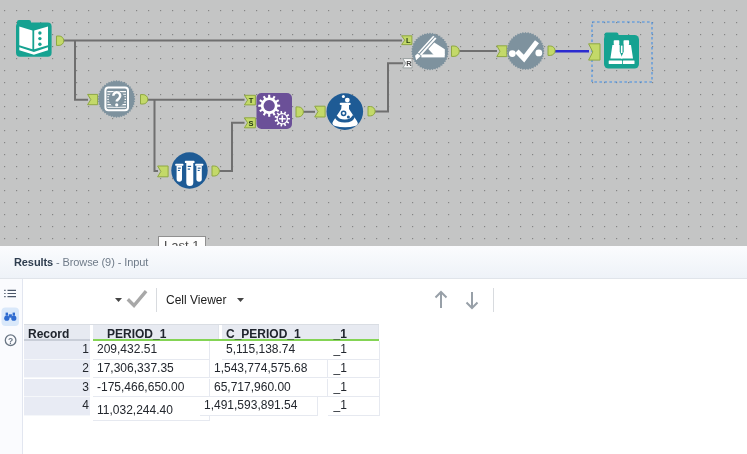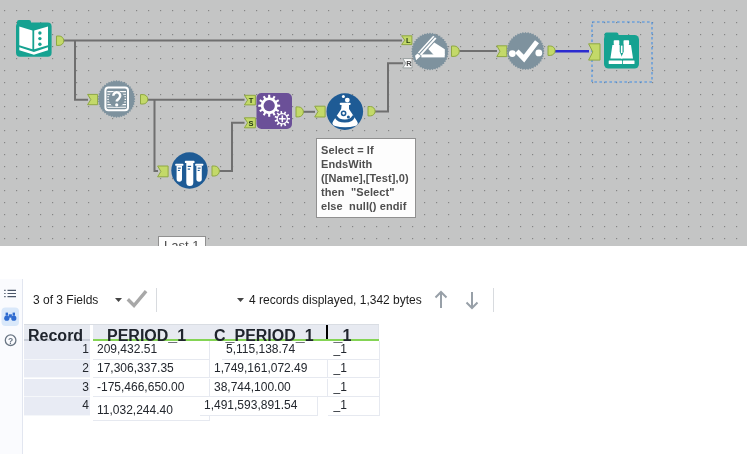--- a/index.html
+++ b/index.html
@@ -10,21 +10,21 @@
 #last1{left:158px;top:196px;width:41px;height:18px;font-size:13px;line-height:18px;padding-left:5px;color:#4a4a4a;margin-top:40px;}
 #formulanote{left:316px;top:138px;width:94px;height:72px;font-size:11px;font-weight:bold;line-height:14.2px;padding:3.5px 0 2.5px 4px;white-space:pre;letter-spacing:0.1px;}
 #results{position:absolute;left:0;top:246px;width:747px;height:208px;background:#fff;}
 #rhead{position:absolute;left:0;top:0;width:747px;height:32px;background:linear-gradient(#fbfcfe,#eef2f8);border-bottom:1px solid #e0e4ea;font-size:11px;letter-spacing:-0.1px;line-height:33px;color:#6f7b89;}
 #rhead b{color:#2e3d4f;font-weight:bold;}
 #sidebar{position:absolute;left:0;top:33px;width:22px;height:175px;background:#fafbfe;border-right:1px solid #e2e6f0;}
 #toolbar{position:absolute;left:23px;top:33px;width:724px;height:42px;background:#fff;font-size:12px;color:#1c1c1c;}
 .titem{position:absolute;top:0;height:42px;line-height:42px;}
 .vsep{position:absolute;top:9px;width:1px;height:24px;background:#d8dbdf;}
 #tablewrap{position:absolute;left:24px;top:79px;}
-.hcell{position:absolute;top:0;height:12.3px;background:#e7eaf1;font-size:16px;font-weight:bold;color:#20252d;padding-top:2px;z-index:2;}
+.hcell{position:absolute;top:0;height:12.3px;background:#e7eaf1;font-size:12px;font-weight:bold;color:#20252d;padding-top:2px;z-index:2;}
 .rcell{position:absolute;background:#e8ebf4;font-size:12px;color:#23272e;text-align:right;}
 .dcell{position:absolute;background:#fff;font-size:12px;color:#23272e;border-bottom:1px solid #e6e9f0;border-right:1px solid #e6e9f0;}
 </style>
 </head>
 <body>
 <div id="canvas">
 <svg id="cansvg" width="747" height="246" viewBox="0 0 747 246">
 <defs>
         <pattern id="dots" width="12" height="12" patternUnits="userSpaceOnUse">
           <rect x="4" y="10" width="1.2" height="1.2" fill="#858585"></rect>
@@ -157,27 +157,23 @@
 <rect x="623.5" y="40.2" width="5.6" height="4.8" rx="0.8"></rect>
 <path d="M612.4,45 L619.7,45 L619.7,51.8 L622.6,58.6 L610.4,58.6 Z"></path>
 <path d="M623.7,45 L631,45 L633,58.6 L620.8,58.6 L623.7,51.8 Z"></path>
 <rect x="620.9" y="45.6" width="1.6" height="7.4"></rect>
 <rect x="608.7" y="60.6" width="13.4" height="3.5" rx="0.5"></rect>
 <rect x="622.9" y="60.6" width="11.6" height="3.5" rx="0.5"></rect>
 </g>
 </g>
 </svg>
 <div class="ann" id="last1">Last 1</div>
-<div class="ann" id="formulanote">Select = If
-EndsWith
-([Name],[Test],0)
-then  "Select"
-else  null() endif</div>
 </div>
 <div id="results">
+<div id="rhead"><span style="margin-left:14px"><b>Results</b> - Browse (9) - Input</span></div>
 <div id="sidebar"></div>
 <svg id="sideicons" style="position:absolute;left:0;top:33px" width="23" height="175" viewBox="0 0 23 175">
 
 <g stroke="#4a5668" stroke-width="1.2">
 <path d="M7.5,11.3 H16 M7.5,14.5 H16 M7.5,17.7 H16"></path>
 <path d="M4.2,11.3 h1.4 M4.2,14.5 h1.4 M4.2,17.7 h1.4"></path>
 </g>
 
 <rect x="1.5" y="28.5" width="17.5" height="18.5" rx="4" fill="#d9e8fa"></rect>
 <g fill="#2f6bd0">
@@ -185,58 +181,57 @@
 <path d="M11.2,35.2 a2.6,2.6 0 1 0 5.2,0 a2.6,2.6 0 1 0 -5.2,0" transform="translate(0,4)"></path>
 <rect x="8.7" y="35.3" width="3.2" height="3.4"></rect>
 <rect x="5.6" y="33.6" width="2.4" height="3"></rect>
 <rect x="12.6" y="33.6" width="2.4" height="3"></rect>
 </g>
 
 <circle cx="10.6" cy="61.2" r="5.3" fill="none" stroke="#6a7684" stroke-width="1.3"></circle>
 <text x="10.6" y="64.6" font-size="8.5" font-weight="bold" fill="#6a7684" text-anchor="middle" font-family="Liberation Sans">?</text>
 </svg>
 <div id="toolbar">
-<span class="titem" style="left:10px">3 of 3 Fields</span>
 <svg class="titem" style="left:90px;top:0" width="12" height="42">
         <path d="M2,19 L5.5,23 L9,19 Z" fill="#454545"></path>
       </svg>
 <svg class="titem" style="left:103px;top:0" width="22" height="42">
         <path d="M3,21.5 L8,26.5 L19,13.5" fill="none" stroke="#a8a8a8" stroke-width="3.4" stroke-linecap="square"></path>
       </svg>
 <div class="vsep" style="left:133px"></div>
+<span class="titem" style="left:143px">Cell Viewer</span>
 <svg class="titem" style="left:212px;top:0" width="12" height="42">
         <path d="M2,19 L5.5,23 L9,19 Z" fill="#454545"></path>
       </svg>
-<span class="titem" style="left:226px">4 records displayed, 1,342 bytes</span>
 <svg class="titem" style="left:408px;top:0" width="20" height="42">
         <path d="M10,29 V13 M4.5,18.5 L10,13 L15.5,18.5" fill="none" stroke="#98a0a8" stroke-width="2"></path>
       </svg>
 <svg class="titem" style="left:439px;top:0" width="20" height="42">
         <path d="M10,13 V29 M4.5,23.5 L10,29 L15.5,23.5" fill="none" stroke="#98a0a8" stroke-width="2"></path>
       </svg>
 <div class="vsep" style="left:470px"></div>
 </div>
 <div id="tablewrap">
 <div style="position:absolute;left:0;top:-0.7px;width:355px;height:1px;background:#d9dde3"></div>
 <div class="hcell" style="left:0;width:62px;padding-left:4px">Record</div>
 <div class="hcell" style="left:69px;width:111px;padding-left:14px;border-right:1px solid #dfe3ea">PERIOD_1</div>
-<div class="hcell" style="left:186px;width:112px;padding-left:4px;border-right:4px solid #000000">C_PERIOD_1</div>
+<div class="hcell" style="left:198px;width:112px;padding-left:4px;border-right:4px solid #000000">C_PERIOD_1</div>
 <div class="hcell" style="left:304px;width:44px;padding-left:5.5px;border-right:1px solid #dfe3ea">_1</div>
 <div style="position:absolute;left:0;top:14.3px;width:66px;height:2px;background:#c9ced8"></div>
 <div style="position:absolute;left:69px;top:14.3px;width:286px;height:2px;background:#84d455"></div>
 <div class="rcell" style="left:0;top:16.3px;width:65px;height:17.6px;line-height:17.6px;padding-right:1px;border-bottom:1px solid #f5f7fa">1</div>
 <div class="dcell" style="left:69px;top:16.3px;width:112px;height:17.6px;line-height:17.6px;padding-left:4px">209,432.51</div>
 <div class="dcell" style="left:198px;top:16.3px;width:113px;height:17.6px;line-height:17.6px;padding-left:4px">5,115,138.74</div>
 <div class="dcell" style="left:304px;top:16.3px;width:45px;height:17.6px;line-height:17.6px;padding-left:5.5px">_1</div>
 <div class="rcell" style="left:0;top:34.900000000000006px;width:65px;height:17.6px;line-height:17.6px;padding-right:1px;border-bottom:1px solid #f5f7fa">2</div>
 <div class="dcell" style="left:69px;top:34.900000000000006px;width:112px;height:17.6px;line-height:17.6px;padding-left:4px">17,306,337.35</div>
-<div class="dcell" style="left:186px;top:34.900000000000006px;width:113px;height:17.6px;line-height:17.6px;padding-left:4px">1,749,161,072.49</div>
+<div class="dcell" style="left:186px;top:34.900000000000006px;width:113px;height:17.6px;line-height:17.6px;padding-left:4px">1,543,774,575.68</div>
 <div class="dcell" style="left:304px;top:34.900000000000006px;width:45px;height:17.6px;line-height:17.6px;padding-left:5.5px">_1</div>
 <div class="rcell" style="left:0;top:53.5px;width:65px;height:17.6px;line-height:17.6px;padding-right:1px;border-bottom:1px solid #f5f7fa">3</div>
 <div class="dcell" style="left:69px;top:53.5px;width:112px;height:17.6px;line-height:17.6px;padding-left:4px">-175,466,650.00</div>
-<div class="dcell" style="left:186px;top:53.5px;width:113px;height:17.6px;line-height:17.6px;padding-left:4px">38,744,100.00</div>
+<div class="dcell" style="left:186px;top:53.5px;width:113px;height:17.6px;line-height:17.6px;padding-left:4px">65,717,960.00</div>
 <div class="dcell" style="left:304px;top:53.5px;width:45px;height:17.6px;line-height:17.6px;padding-left:5.5px">_1</div>
 <div class="rcell" style="left:0;top:72.10000000000001px;width:65px;height:17.6px;line-height:17.6px;padding-right:1px;border-bottom:1px solid #f5f7fa">4</div>
 <div class="dcell" style="left:69px;top:77px;width:112px;height:17.6px;line-height:17.6px;padding-left:4px">11,032,244.40</div>
 <div class="dcell" style="left:176px;top:72.10000000000001px;width:113px;height:17.6px;line-height:17.6px;padding-left:4px">1,491,593,891.54</div>
 <div class="dcell" style="left:304px;top:72.10000000000001px;width:45px;height:17.6px;line-height:17.6px;padding-left:5.5px">_1</div>
 </div>
 </div>
 
 </body></html>

